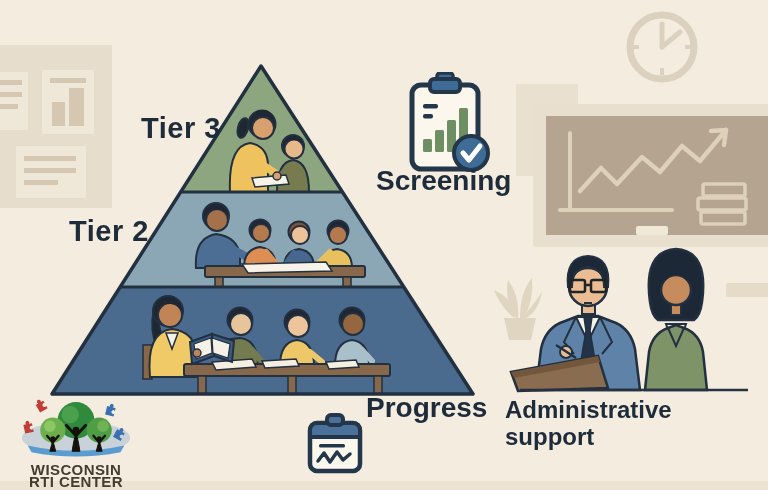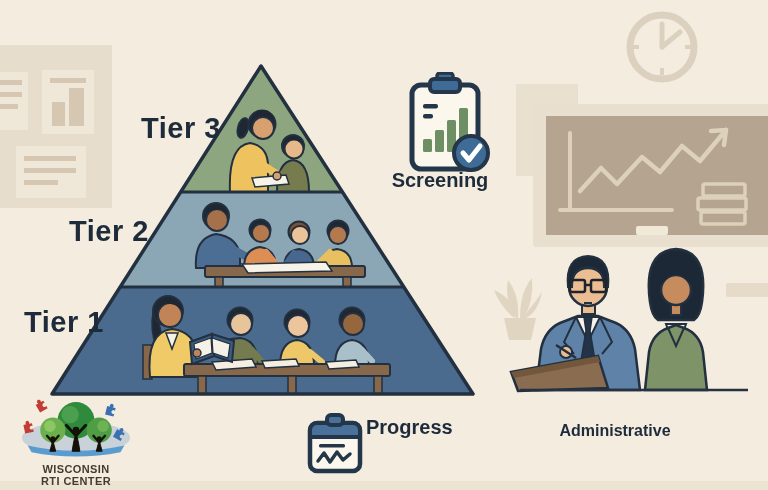--- a/index.html
+++ b/index.html
@@ -4,26 +4,26 @@
 <style>
   html,body{margin:0;padding:0;background:#d8d2c6;}
   .stage{
     position:relative;width:768px;height:490px;overflow:hidden;
     background:#f3ecdf;font-family:"Liberation Sans",sans-serif;
   }
   .stage svg{position:absolute;left:0;top:0;}
   .abs{position:absolute;}
   .lbl{color:#1e2b3a;font-weight:700;}
   .tier-label{position:absolute;font-size:29px;letter-spacing:.5px;color:#1e2b3a;font-weight:700;text-align:center;}
-  .badge-label{font-size:20px;line-height:21px;}
+  .badge-label{font-size:28px;line-height:21px;}
   .screening-label{left:376px;top:170px;width:128px;text-align:center;}
-  .progress-label{left:366px;top:417px;width:140px;text-align:left;}
-  .admin-label{left:505px;top:417px;width:220px;text-align:center;font-size:16px;line-height:27px;}
+  .progress-label{left:366px;top:397px;width:140px;text-align:left;}
+  .admin-label{left:505px;top:396px;width:220px;text-align:left;font-size:24px;line-height:27px;}
   .logo-text{left:18px;top:464px;width:116px;text-align:center;color:#453c2f;font-weight:700;
-             font-size:11px;line-height:11.5px;letter-spacing:.4px;}
+             font-size:15px;line-height:11.5px;letter-spacing:.4px;}
 </style>
 </head>
 <body>
 
 <div class="stage">
 
   <svg width="768" height="490" viewBox="0 0 768 490">
     <g>
       <rect x="-8" y="45" width="120" height="163" fill="#e7ddcc"></rect>
       <rect x="-6" y="72" width="34" height="58" fill="#efe7d8"></rect>
@@ -261,32 +261,32 @@
     <g>
       <path d="M1,3 h3 a2,2 0 1 1 3,0 h3 v3 a2,2 0 1 0 0,3 v3 h-9 z" fill="#c23b34" transform="translate(4,22) rotate(-12)"></path>
       <path d="M1,3 h3 a2,2 0 1 1 3,0 h3 v3 a2,2 0 1 0 0,3 v3 h-9 z" fill="#3a6fb0" transform="translate(92,2) rotate(14)"></path>
       <path d="M1,3 h3 a2,2 0 1 1 3,0 h3 v3 a2,2 0 1 0 0,3 v3 h-9 z" fill="#3a6fb0" transform="translate(103,26) rotate(28)"></path>
       <path d="M1,3 h3 a2,2 0 1 1 3,0 h3 v3 a2,2 0 1 0 0,3 v3 h-9 z" fill="#c23b34" transform="translate(16,2) rotate(-30)"></path>
     </g>
   </svg>
 
   <div class="tier-label" style="left:128px;top:105px;width:106px;margin-top:7px;">Tier 3</div>
   <div class="tier-label" style="left:56px;top:215px;width:106px;text-align:center;">Tier 2</div>
-  <div class="tier-label" style="left:14px;top:306px;width:100px;">Tier 1</div>
 
   <div class="abs lbl badge-label screening-label">
     <div>Screening</div>
   </div>
 
   <div class="abs lbl badge-label progress-label">
     <div>Progress</div>
   </div>
 
   <div class="abs lbl admin-label">
     <div>Administrative</div>
+    <div>support</div>
   </div>
 
   <div class="abs logo-text">
     <div>WISCONSIN</div>
     <div>RTI CENTER</div>
   </div>
 
 </div>
 
 </body></html>

